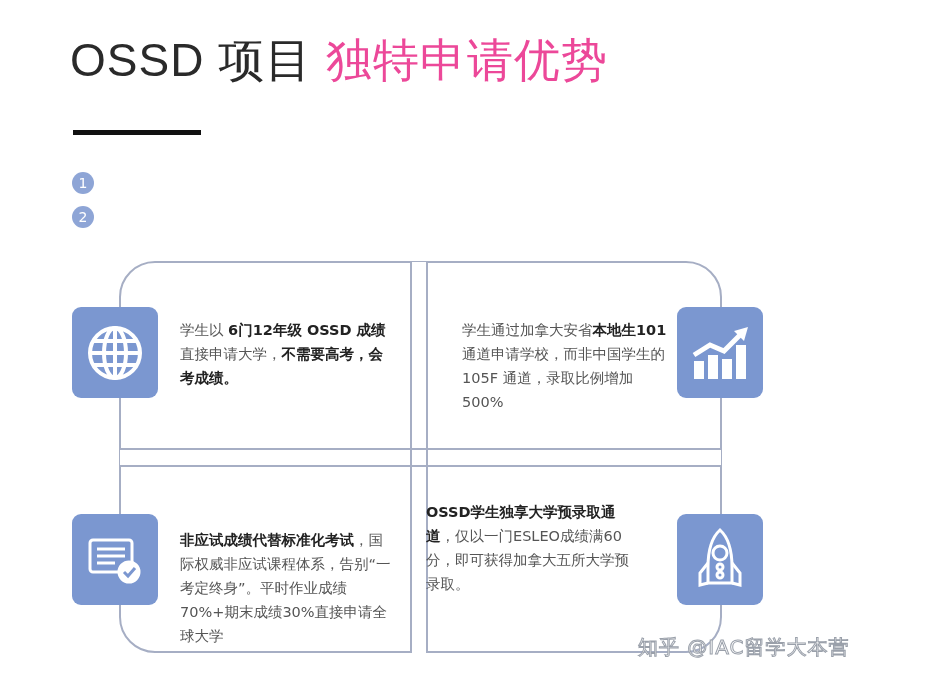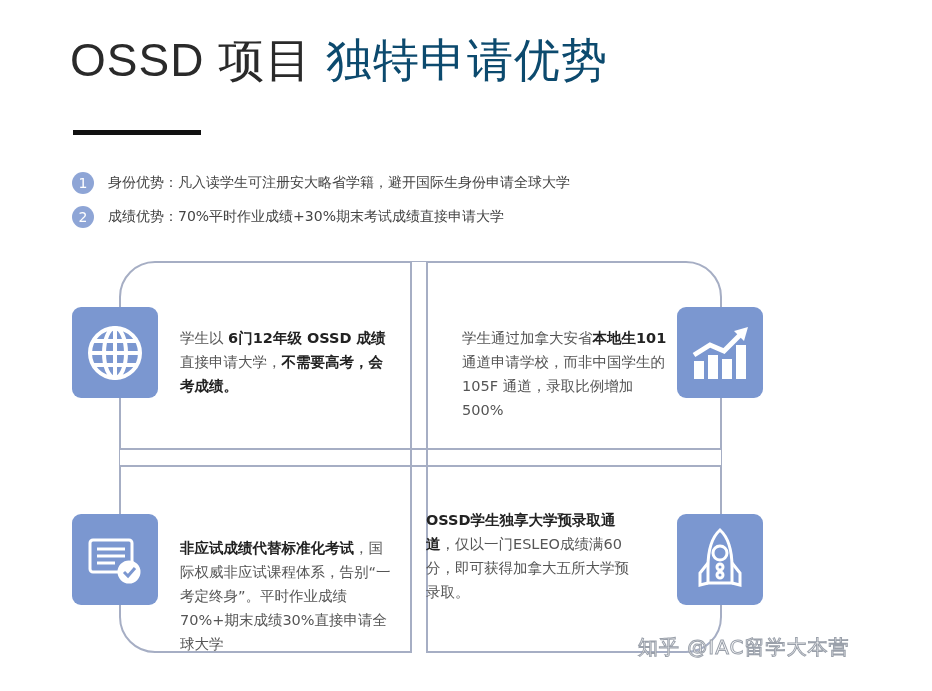--- a/index.html
+++ b/index.html
@@ -1,47 +1,45 @@
 <!DOCTYPE html>
 <html><head>
 <meta charset="utf-8">
 <style>
   html,body{margin:0;padding:0;background:#fff;}
   body{width:932px;height:691px;position:relative;overflow:hidden;font-family:"DejaVu Sans","Liberation Sans",sans-serif;color:#333;}
   .title{position:absolute;left:70px;top:30px;font-size:46px;font-weight:300;letter-spacing:1px;color:#2a2a2a;white-space:nowrap;font-family:"Liberation Sans","DejaVu Sans",sans-serif;}
-  .title .accent{color:#0c4a6e;}
+  .title .accent{color:#ec4899;}
   .underline{position:absolute;left:73px;top:130px;width:128px;height:5px;background:#111;}
   .adv{position:absolute;left:72px;display:flex;align-items:center;font-size:14px;color:#444;}
   .adv .num{width:22px;height:22px;border-radius:50%;background:#8ea5d6;color:#fff;font-size:14px;display:flex;align-items:center;justify-content:center;margin-right:14px;}
   .frame{position:absolute;left:119px;top:261px;width:603px;height:392px;border:2px solid #a6aec4;border-radius:36px;box-sizing:border-box;}
   .vline{position:absolute;top:262px;width:2px;height:391px;background:#a6aec4;}
   .hline{position:absolute;left:120px;width:601px;height:2px;background:#a6aec4;}
   .gap-v{position:absolute;left:412px;top:262px;width:15px;height:391px;background:#fff;}
   .gap-h{position:absolute;left:120px;top:450px;width:601px;height:16px;background:#fff;}
   .icon-box{position:absolute;width:86px;height:91px;background:#7b97d0;border-radius:9px;display:flex;align-items:center;justify-content:center;}
-  .cell{position:absolute;font-size:14.5px;line-height:24px;color:#555;margin-top:8px;}
+  .cell{position:absolute;font-size:14.5px;line-height:24px;color:#555;}
   .cell b{color:#222;font-weight:bold;}
   .watermark{position:absolute;left:638px;top:634px;font-size:20px;color:#fff;-webkit-text-stroke:1px #9aa0aa;letter-spacing:1px;white-space:nowrap;}
 </style>
 </head>
 <body>
 
 <div class="title">
   <span>OSSD 项目</span>
   <span class="accent">独特申请优势</span>
 </div>
 <div class="underline"></div>
 
 <div class="adv" style="top:172px;">
   <span class="num">1</span>
-  <span>身份优势：凡入读学生可注册安大略省学籍，避开国际生身份申请全球大学</span>
 </div>
 <div class="adv" style="top:206px;">
   <span class="num">2</span>
-  <span>成绩优势：70%平时作业成绩+30%期末考试成绩直接申请大学</span>
 </div>
 
 <div class="frame"></div>
 <div class="gap-v"></div>
 <div class="gap-h"></div>
 <div class="vline" style="left:410px;"></div>
 <div class="vline" style="left:426px;"></div>
 <div class="hline" style="top:448px;"></div>
 <div class="hline" style="top:465px;"></div>
 

